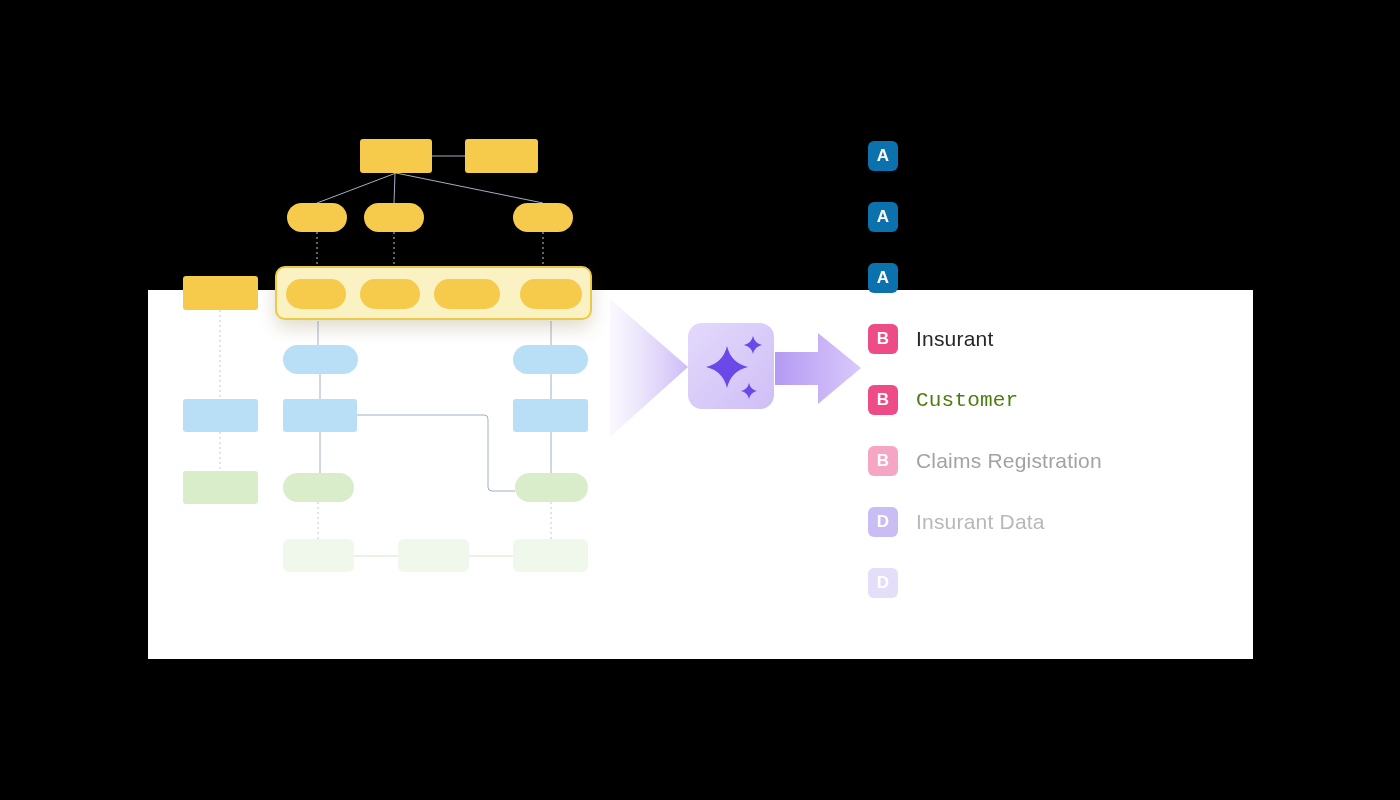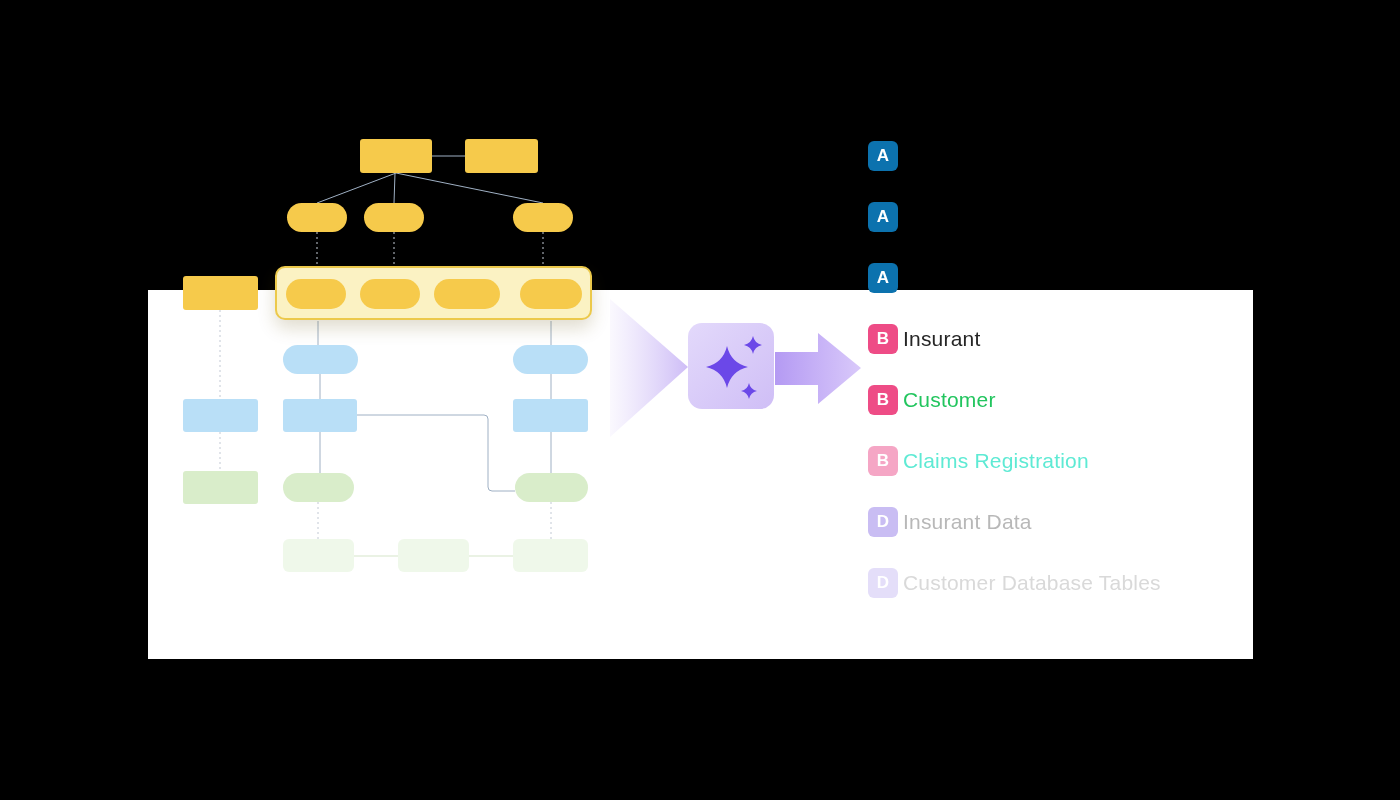--- a/index.html
+++ b/index.html
@@ -12,21 +12,21 @@
   .yellow{background:var(--yellow-node,#f6ca4b);}
   .blue{background:var(--blue-node,#b9dff7);}
   .green{background:var(--green-node,#d9edca);}
   .gfade{background:var(--green-faded-node,#e2f2d8);opacity:.55;border-radius:6px;}
   .hl{position:absolute;left:275px;top:266px;width:317px;height:54px;z-index:3;background:var(--yellow-highlight-bg,#fbf2c3);border:2px solid var(--yellow-highlight-border,#ecc94b);border-radius:10px;box-shadow:0 8px 18px rgba(100,80,10,.20);box-sizing:border-box;}
   .ai{position:absolute;left:688px;top:323px;width:86px;height:86px;border-radius:14px;z-index:3;background:linear-gradient(135deg,#e3d9fb 0%,#cfbef6 100%);}
   .sparkle{fill:var(--ai-icon-sparkle,#6b48e8);}
   .list{position:absolute;left:868px;top:141px;z-index:3;display:flex;flex-direction:column;gap:31px;}
   .row{display:flex;align-items:center;height:30px;}
   .badge{width:30px;height:30px;border-radius:6px;color:#fff;font-weight:700;font-size:17px;display:flex;align-items:center;justify-content:center;flex:0 0 30px;}
-  .row-label{margin-left:5px;font-size:21px;font-weight:500;letter-spacing:.2px;white-space:nowrap;}
+  .row-label{margin-left:18px;font-size:21px;font-weight:500;letter-spacing:.2px;white-space:nowrap;}
   .ln{stroke:var(--connector,#9fb0c4);stroke-width:1;fill:none;}
   .dot{stroke:var(--connector-dotted,#c2c9d4);stroke-width:1;fill:none;stroke-dasharray:2 3;}
   .fln{stroke:#dcead2;stroke-width:1.5;fill:none;opacity:.8;}
 </style>
 </head>
 <body>
 
 <div class="stage">
 
   <div class="card"></div>
@@ -115,29 +115,28 @@
     <div class="row">
       <span class="badge" style="background: rgb(12, 114, 174);">A</span>
       <span class="row-label" style="color: rgb(255, 255, 255);"></span>
     </div>
     <div class="row">
       <span class="badge" style="background: rgb(238, 76, 134);">B</span>
       <span class="row-label" style="color: rgb(38, 38, 38);">Insurant</span>
     </div>
     <div class="row">
       <span class="badge" style="background: rgb(238, 76, 134);">B</span>
-      <span class="row-label" style="color: #22c55e;">Customer</span>
+      <span class="row-label" style="color: #4d7c0f; font-family: Liberation Mono, monospace;">Customer</span>
     </div>
     <div class="row">
       <span class="badge" style="background: rgb(245, 166, 197);">B</span>
-      <span class="row-label" style="color: #5eead4;">Claims Registration</span>
+      <span class="row-label" style="color: #a3a3a3;">Claims Registration</span>
     </div>
     <div class="row">
       <span class="badge" style="background: rgb(201, 189, 243);">D</span>
       <span class="row-label" style="color: rgb(184, 184, 184);">Insurant Data</span>
     </div>
     <div class="row">
       <span class="badge" style="background: rgb(228, 222, 249);">D</span>
-      <span class="row-label" style="color: rgb(217, 217, 217);">Customer Database Tables</span>
     </div>
   </div>
 
 </div>
 
 </body></html>

